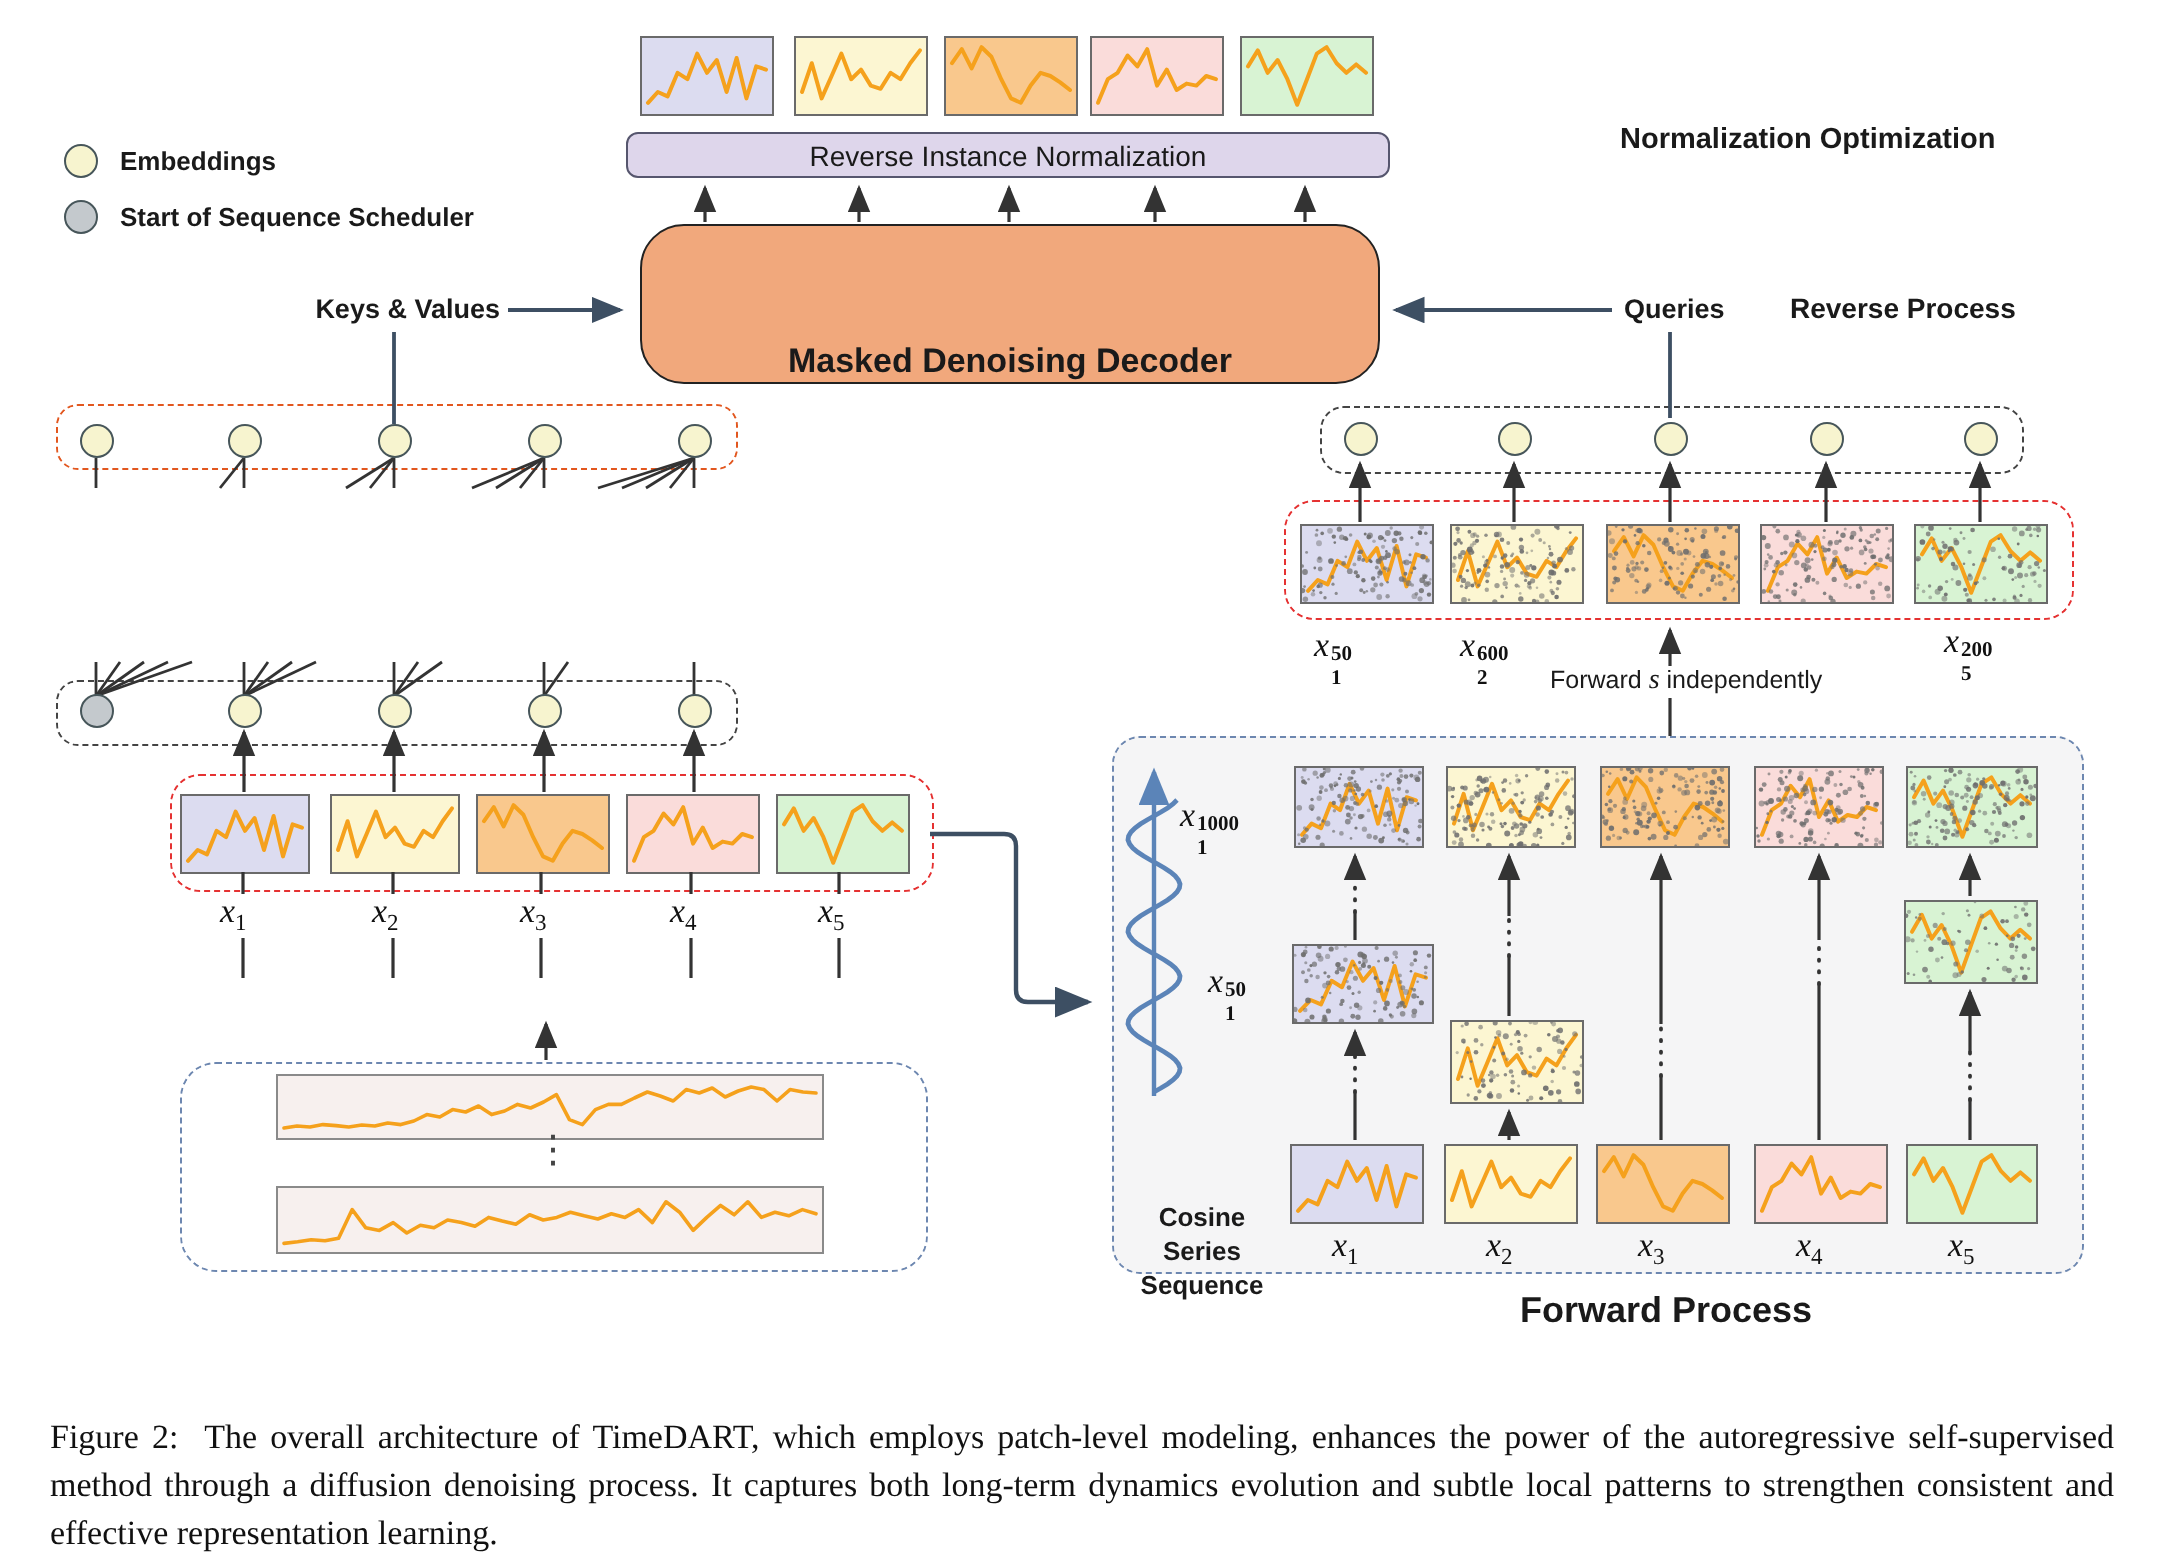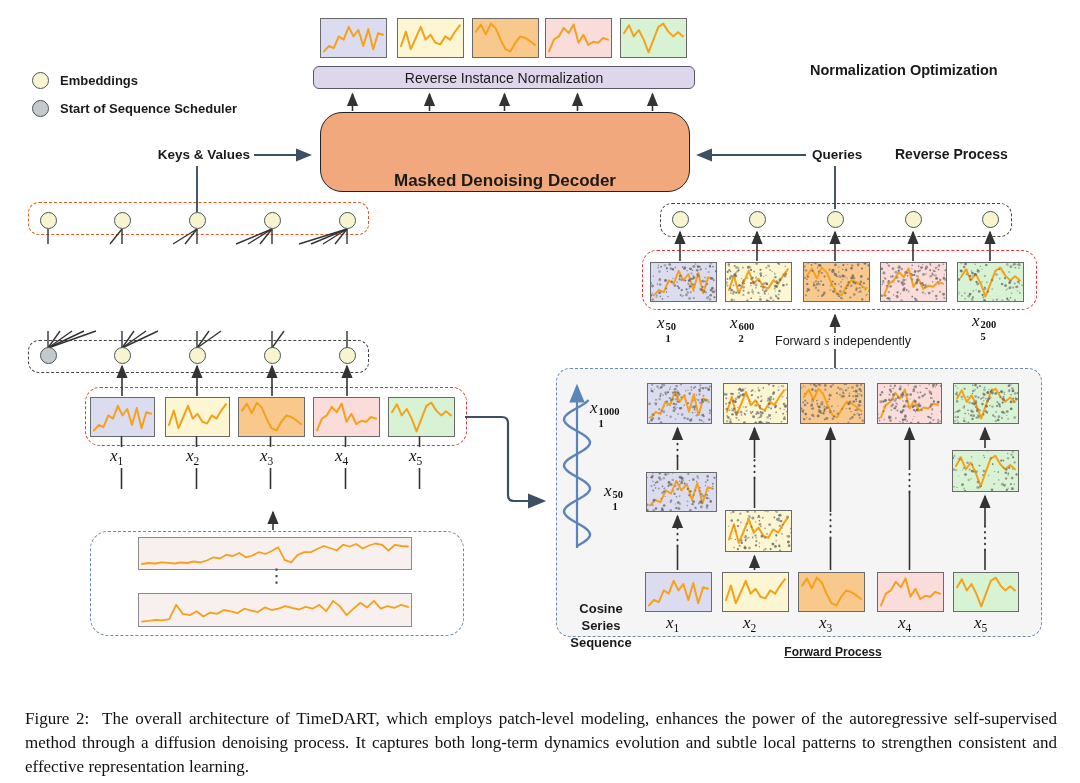--- a/index.html
+++ b/index.html
@@ -1812,21 +1812,21 @@
         <polyline points="3.0,14.2 7.8,6.2 12.7,17.4 17.5,11.0 22.3,20.6 27.2,33.4 32.0,20.6 36.8,7.8 41.7,4.6 46.5,12.6 51.3,17.4 56.2,13.2 61.0,17.4" fill="none" stroke="var(--line_orange)" stroke-width="2" stroke-linejoin="round" stroke-linecap="round"></polyline>
       </svg>
     </div>
 
   <div class="lbl mlab" style="left:664px;top:614px;background:transparent;"><span>x</span><sub class="msub2">1</sub></div>
   <div class="lbl mlab" style="left:741px;top:614px;background:transparent;"><span>x</span><sub class="msub2">2</sub></div>
   <div class="lbl mlab" style="left:817px;top:614px;background:transparent;"><span>x</span><sub class="msub2">3</sub></div>
   <div class="lbl mlab" style="left:896px;top:614px;background:transparent;"><span>x</span><sub class="msub2">4</sub></div>
   <div class="lbl mlab" style="left:972px;top:614px;background:transparent;"><span>x</span><sub class="msub2">5</sub></div>
 
-  <div class="lbl b center" style="left:683px;top:645px;width:300px;font-size:12px;text-decoration:underline;">Forward Process</div>
+  <div class="lbl b center" style="left:683px;top:645px;width:300px;font-size:18px;">Forward Process</div>
 
   <svg class="overlay" id="conn">
     <defs>
       <marker id="m1" markerWidth="9" markerHeight="8" refX="7.5" refY="3.5" orient="auto">
           <path d="M0,0 L8.5,3.5 L0,7 z" fill="#333"></path>
         </marker>
       <marker id="m2" markerWidth="9" markerHeight="8" refX="7.5" refY="3.5" orient="auto">
           <path d="M0,0 L8.5,3.5 L0,7 z" fill="#3d4f63"></path>
         </marker>
       <marker id="m3" markerWidth="9" markerHeight="8" refX="7.5" refY="3.5" orient="auto">

